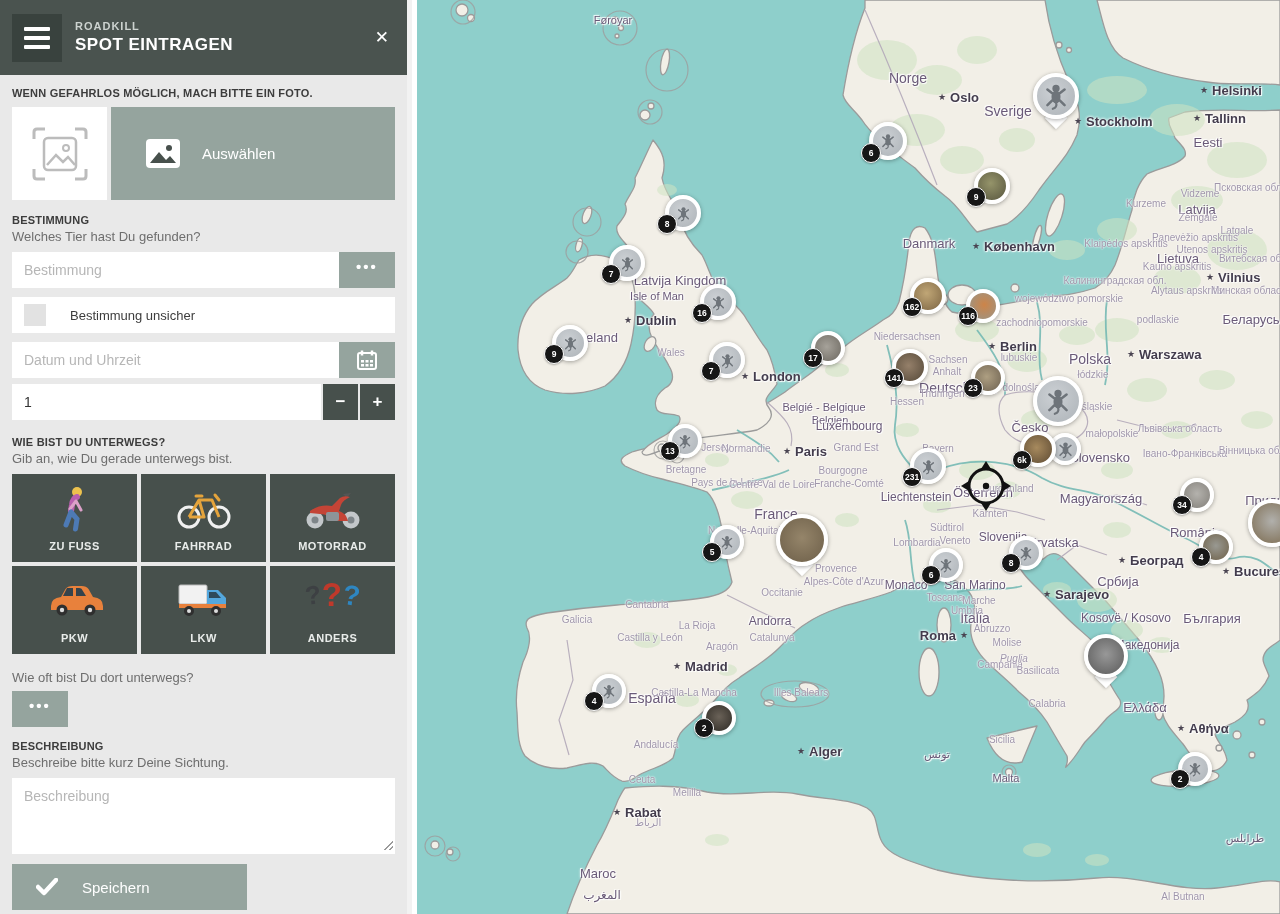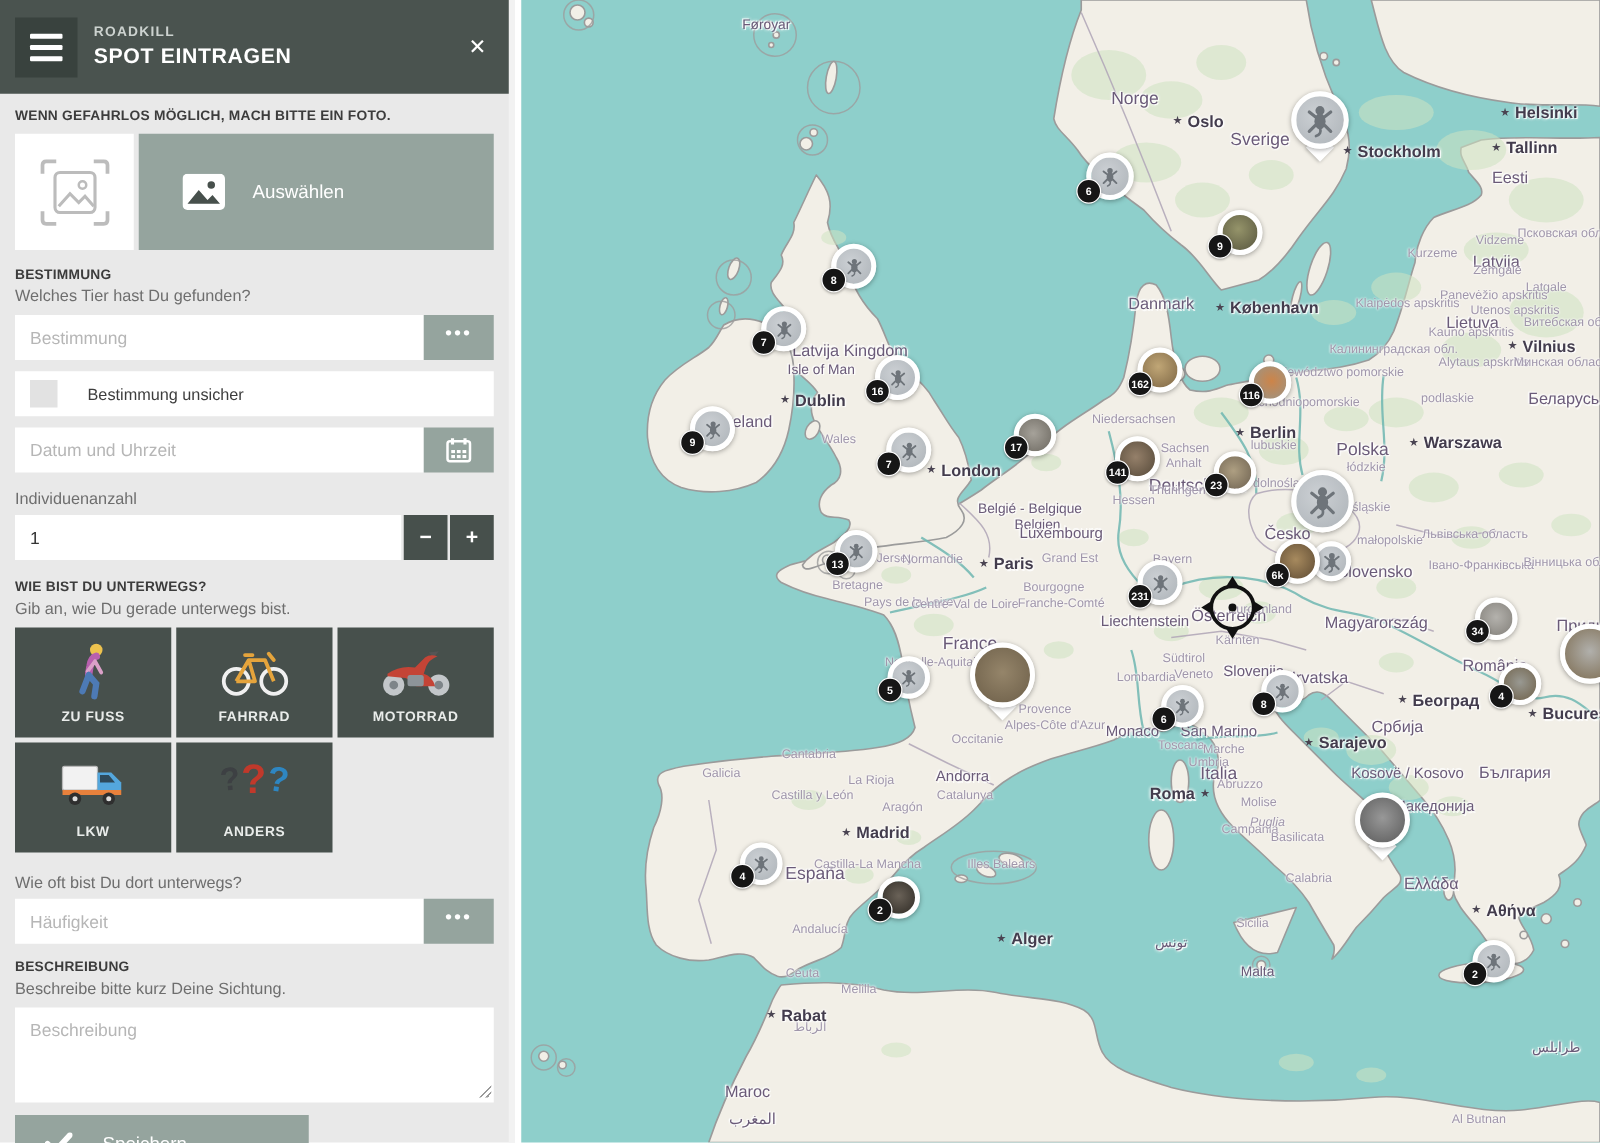--- a/index.html
+++ b/index.html
@@ -156,21 +156,20 @@
               <rect x="5" y="11" width="3" height="2.5"></rect>
               <rect x="9.5" y="11" width="3" height="2.5"></rect>
               <rect x="14" y="11" width="3" height="2.5"></rect>
           <rect x="5" y="15" width="3" height="2.5"></rect>
               <rect x="9.5" y="15" width="3" height="2.5"></rect>
               <rect x="14" y="15" width="3" height="2.5"></rect>
             </g>
         </svg>
       </button>
     </div>
-    <div class="small-label">Individuenanzahl</div>
     <div class="stepper">
       <input type="text" value="1" style="">
       <button class="step-btn">−</button>
       <button class="step-btn">+</button>
     </div>
 
     <div class="sec-h" style="margin-top:16px;">WIE BIST DU UNTERWEGS?</div>
     <div class="sec-sub">Gib an, wie Du gerade unterwegs bist.</div>
     <div class="veh-grid">
       <div class="veh-btn">
@@ -201,20 +200,33 @@
             <circle cx="13" cy="36" r="8.5" fill="#c3c7ca"></circle>
               <circle cx="13" cy="36" r="3.5" fill="#7e8589"></circle>
             <circle cx="49" cy="36" r="8.5" fill="#c3c7ca"></circle>
               <circle cx="49" cy="36" r="3.5" fill="#7e8589"></circle>
             <path d="M45 14 l-4 -4 l8 -1 z" fill="#555"></path>
             <path d="M8 27 q10 -7 22 -5 l8 -8 q4 -3 10 -1 q-7 3 -9 8 l-2 6 q7 2 9 10 l-15 0 q-4 -7 -13 -7 l-10 -1 z" fill="#c44436"></path>
             <rect x="24" y="28" width="13" height="9" rx="2" fill="#8d9499"></rect>
           </svg>
         </span>
         <span class="veh-lbl">MOTORRAD</span>
+      </div>
+      <div class="veh-btn">
+        <span class="veh-icon">
+          <svg width="58" height="44" viewBox="0 0 58 44">
+            <path d="M5 30 q0 -8 10 -9 l4.5 -8 q2 -3 7 -3 h9 q5 0 7 3 l4.5 8 q10 1 10 9 v4 h-52 z" fill="#e8813c"></path>
+            <path d="M21 12 l-4 8 h10 v-8 z M30 12 v8 h10 l-4.5 -7.2 q-1 -0.8 -2.5 -0.8 z" fill="#35434c"></path>
+            <circle cx="16" cy="34" r="5.5" fill="#2f2f2f"></circle>
+              <circle cx="16" cy="34" r="2.2" fill="#ddd"></circle>
+            <circle cx="44" cy="34" r="5.5" fill="#2f2f2f"></circle>
+              <circle cx="44" cy="34" r="2.2" fill="#ddd"></circle>
+          </svg>
+        </span>
+        <span class="veh-lbl">PKW</span>
       </div>
       <div class="veh-btn">
         <span class="veh-icon">
           <svg width="58" height="44" viewBox="0 0 58 44">
             <rect x="4" y="9" width="28" height="19" rx="1.5" fill="#f2f2f2" stroke="#b9b9b9"></rect>
             <path d="M32 14 h11 l8 8 v6 h-19 z" fill="#54a7dd"></path>
             <path d="M34 16 h7 l5 6 h-12 z" fill="#2f4a5a"></path>
             <rect x="4" y="28" width="47" height="4" fill="#e8813c"></rect>
             <circle cx="14" cy="35" r="5" fill="#2f2f2f"></circle>
               <circle cx="14" cy="35" r="2" fill="#ddd"></circle>
@@ -229,21 +241,20 @@
           <span class="q1">?</span>
             <span class="q2">?</span>
             <span class="q3">?</span>
         </span>
         <span class="veh-lbl">ANDERS</span>
       </div>
     </div>
 
     <div class="small-label" style="margin-top:16px;">Wie oft bist Du dort unterwegs?</div>
     <div class="input-row" style="margin-top:6px;">
-      <input type="text" placeholder="Häufigkeit" style="">
       <button class="sq-btn">
           <span class="dots">•••</span>
         </button>
     </div>
 
     <div class="sec-h" style="margin-top:13px;">BESCHREIBUNG</div>
     <div class="sec-sub">Beschreibe bitte kurz Deine Sichtung.</div>
     <textarea class="desc" placeholder="Beschreibung" style=""></textarea>
     <div class="resize-grip"></div>
 
@@ -688,21 +699,21 @@
         <div class="c-count">9</div>
       </div>
       <div class="cluster" style="left: 394px; top: 331px; height: 34px; width: 34px;">
         <div class="c-inner bg-grayph"></div>
         <div class="c-count">17</div>
       </div>
       <div class="cluster" style="left: 493px; top: 278px; height: 36px; width: 36px;">
         <div class="c-inner bg-hedgehog"></div>
         <div class="c-count">162</div>
       </div>
-      <div class="cluster" style="left: 582px; top: 289px; height: 34px; width: 34px;">
+      <div class="cluster" style="left: 549px; top: 289px; height: 34px; width: 34px;">
         <div class="c-inner bg-fox"></div>
         <div class="c-count">116</div>
       </div>
       <div class="cluster" style="left: 475px; top: 349px; height: 36px; width: 36px;">
         <div class="c-inner bg-brown"></div>
         <div class="c-count">141</div>
       </div>
       <div class="cluster" style="left: 554px; top: 361px; height: 34px; width: 34px;">
         <div class="c-inner bg-tan"></div>
         <div class="c-count">23</div>

